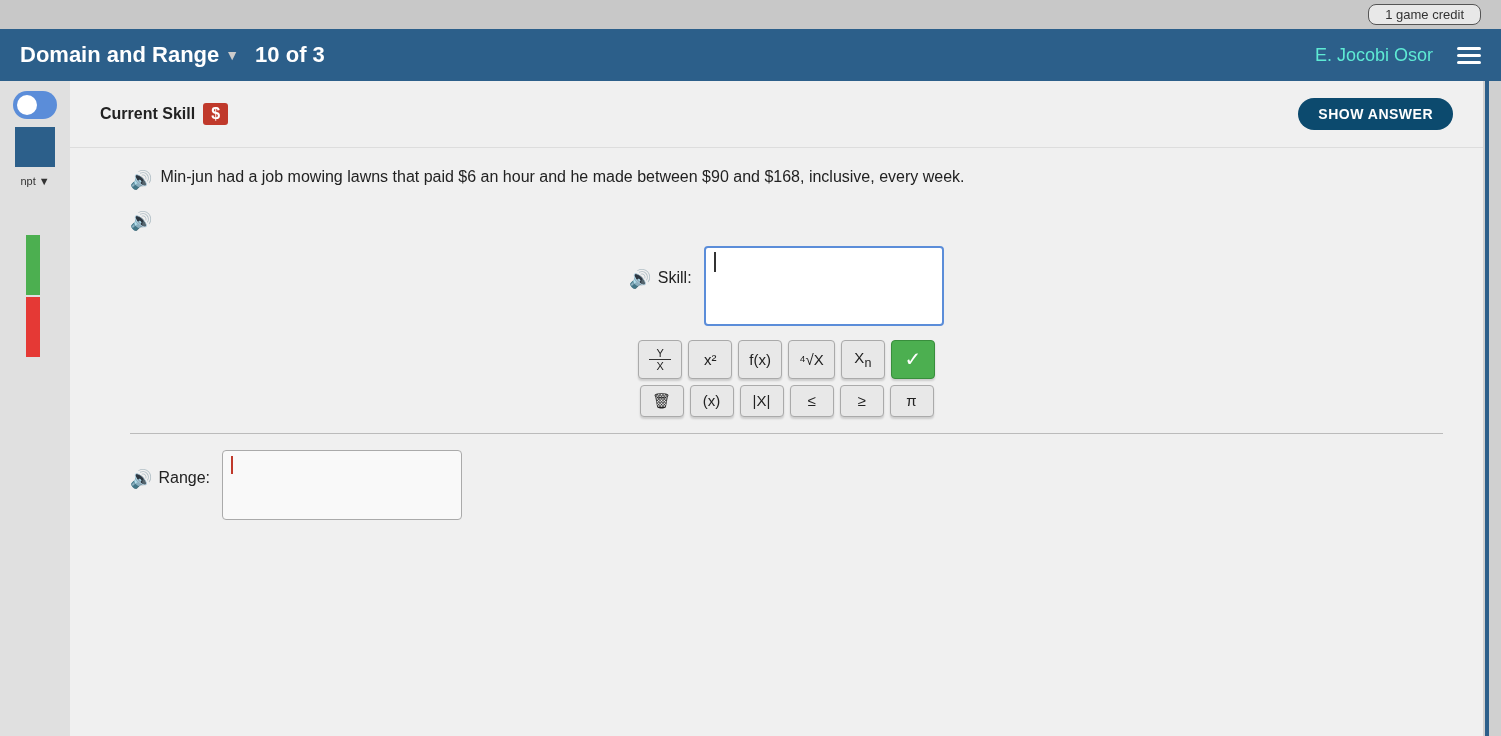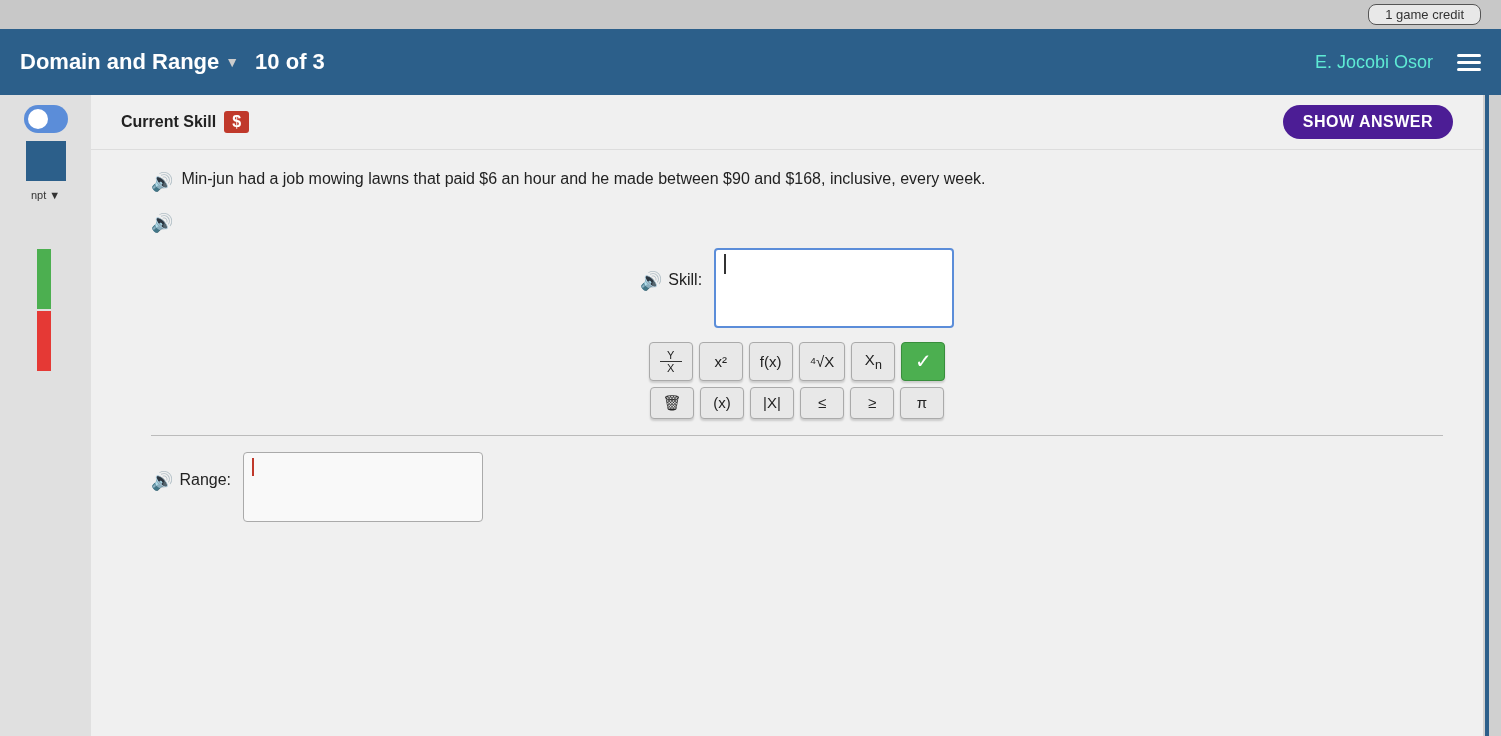--- a/index.html
+++ b/index.html
@@ -29,21 +29,21 @@
       color: #333;
       background: #e8e8e8;
     }
 
     
     .header-bar {
       background: #2c5f8a;
       display: flex;
       align-items: center;
       padding: 0 20px;
-      height: 66px;
+      height: 52px;
       justify-content: space-between;
     }
     .header-left {
       display: flex;
       align-items: center;
       gap: 16px;
     }
     .header-title {
       color: #fff;
       font-size: 22px;
@@ -84,21 +84,21 @@
 
     
     .main-area {
       display: flex;
       flex: 1;
       overflow: hidden;
     }
 
     
     .left-sidebar {
-      width: 91px;
+      width: 70px;
       background: #e0e0e0;
       display: flex;
       flex-direction: column;
       align-items: center;
       padding-top: 10px;
       gap: 8px;
       flex-shrink: 0;
     }
     .sidebar-toggle {
       width: 44px;
@@ -155,47 +155,47 @@
       display: flex;
       flex-direction: column;
       overflow-y: auto;
     }
 
     
     .skill-bar {
       display: flex;
       align-items: center;
       justify-content: space-between;
-      padding: 10px 30px;
+      padding: 17px 30px;
       background: #f0f0f0;
       border-bottom: 1px solid #ddd;
     }
     .skill-label {
       font-size: 16px;
       font-weight: bold;
       color: #222;
       display: flex;
       align-items: center;
       gap: 8px;
     }
     .skill-dollar {
       background: #c0392b;
       color: #fff;
       font-weight: bold;
       font-size: 16px;
       padding: 2px 8px;
       border-radius: 3px;
     }
     .show-answer-btn {
-      background: #4c1d95;
+      background: #0c4a6e;
       color: #fff;
       border: none;
       border-radius: 20px;
       padding: 8px 20px;
-      font-size: 16px;
+      font-size: 14px;
       font-weight: bold;
       cursor: pointer;
       letter-spacing: 0.5px;
     }
 
     
     .problem-area {
       padding: 16px 40px 16px 60px;
       flex: 1;
     }

